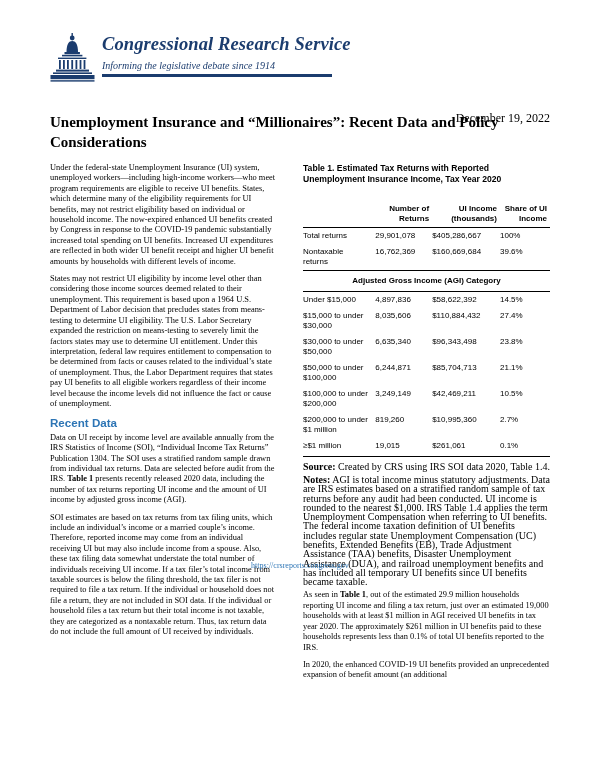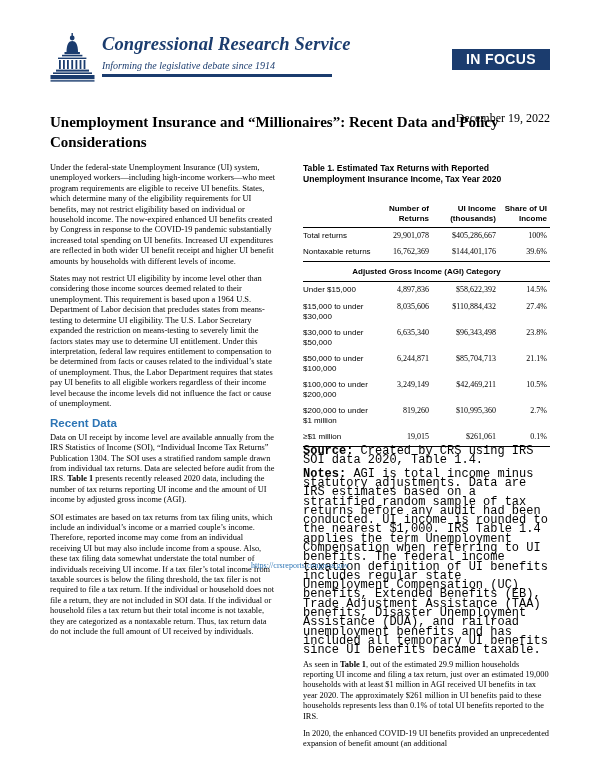--- a/index.html
+++ b/index.html
@@ -156,43 +156,42 @@
     border-bottom: 1.3px solid #000;
     padding-bottom: 3px;
     line-height: 10px;
     margin-top: 12px;
   }
   table.data thead th.lbl {
     text-align: left;
     border-bottom: 1.3px solid #000;
   }
   table.data td.num {
-    text-align: right;
-    font-family: Liberation Serif, serif;
   }
   table.data td.lbl {
     text-align: left;
     padding-right: 6px;
     line-height: 10px;
   }
   tr.agi-head td {
     font-weight: bold;
     text-align: center;
     padding: 5px 0 4px 0;
     border-top: 1.3px solid #000;
     border-bottom: 1.3px solid #000;
   }
   tr.last td {
     border-bottom: 1.3px solid #000;
     padding-bottom: 4px;
   }
   .src {
-    font-family: Liberation Mono, monospace;
-    font-size: 12px;
+    font-family: Liberation Serif, serif;
+    font-size: 10px;
     line-height: 9.3px;
+    margin-top: 5px;
   }
   .src p { margin: 0 0 4px 0; }
   .col-right .body {
   }
   
   .footer {
     position: absolute;
     left: 0;
     right: 0;
     bottom: 12px;
@@ -231,21 +230,20 @@
           <rect x="0.5" y="43" width="44" height="4.2"></rect>
           <rect x="0.5" y="48.2" width="44" height="1.4"></rect>
         </g>
       </svg>
     </div>
     <div class="crs-title">Congressional Research Service</div>
     <div class="rule-blue"></div>
     <div class="crs-sub">Informing the legislative debate since 1914</div>
   </div>
 
-  <div class="infocus">IN FOCUS</div>
 
   <div class="doc-date">December 19, 2022</div>
   <div class="doc-title">Unemployment Insurance and “Millionaires”: Recent Data and Policy Considerations</div>
 
   <div class="col-left">
     <p>Under the federal-state Unemployment Insurance (UI) system, unemployed workers—including high-income workers—who meet program requirements are eligible to receive UI benefits. States, which determine many of the eligibility requirements for UI benefits, may not restrict eligibility based on individual or household income. The now-expired enhanced UI benefits created by Congress in response to the COVID-19 pandemic substantially increased total spending on UI benefits. Increased UI expenditures are reflected in both wider UI benefit receipt and higher UI benefit amounts by households with different levels of income.</p>
 
     <p>States may not restrict UI eligibility by income level other than considering those income sources deemed related to their unemployment. This requirement is based upon a 1964 U.S. Department of Labor decision that precludes states from means-testing to determine UI eligibility. The U.S. Labor Secretary expanded the restriction on means-testing to severely limit the factors states may use to determine UI entitlement. Under this interpretation, federal law requires entitlement to compensation to be determined from facts or causes related to the individual’s state of unemployment. Thus, the Labor Department requires that states pay UI benefits to all eligible workers regardless of their income level because the income levels did not influence the fact or cause of unemployment.</p>
 
     <div class="h-blue">Recent Data</div>
@@ -268,21 +266,21 @@
       <tbody>
         <tr>
           <td class="lbl">Total returns</td>
           <td class="num">29,901,078</td>
           <td class="num">$405,286,667</td>
           <td class="num">100%</td>
         </tr>
         <tr>
           <td class="lbl">Nontaxable returns</td>
           <td class="num">16,762,369</td>
-          <td class="num">$144,401,176</td>
+          <td class="num">$160,669,684</td>
           <td class="num">39.6%</td>
         </tr>
         <tr class="agi-head">
           <td colspan="4">Adjusted Gross Income (AGI) Category</td>
         </tr>
         <tr>
           <td class="lbl">Under $15,000</td>
           <td class="num">4,897,836</td>
           <td class="num">$58,622,392</td>
           <td class="num">14.5%</td>

